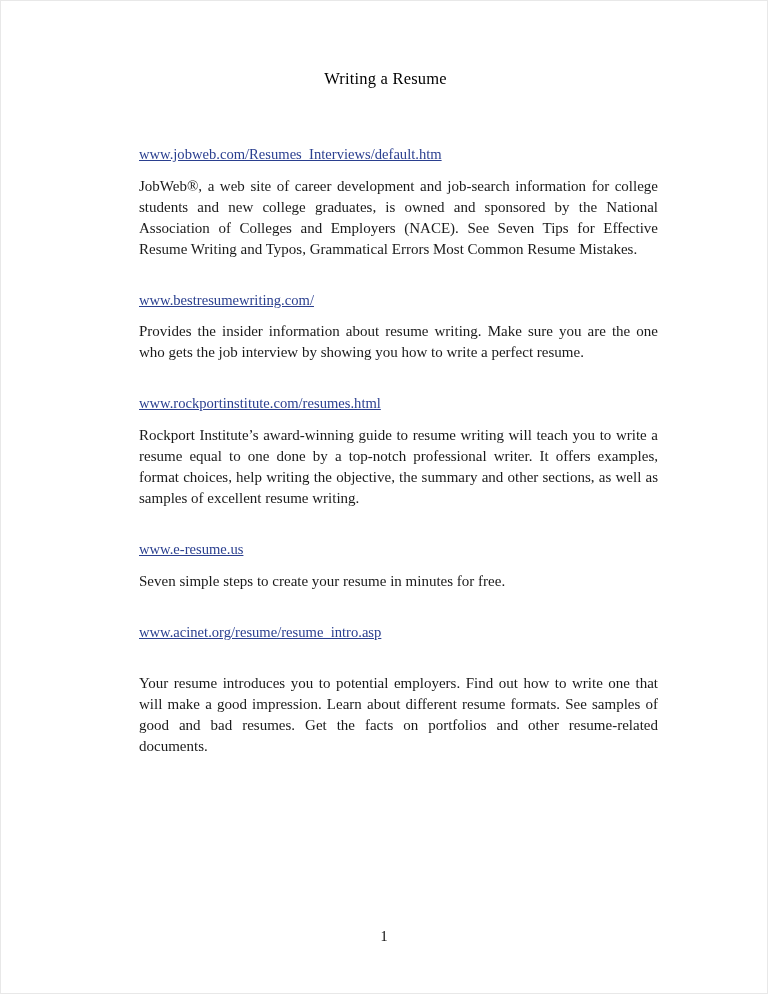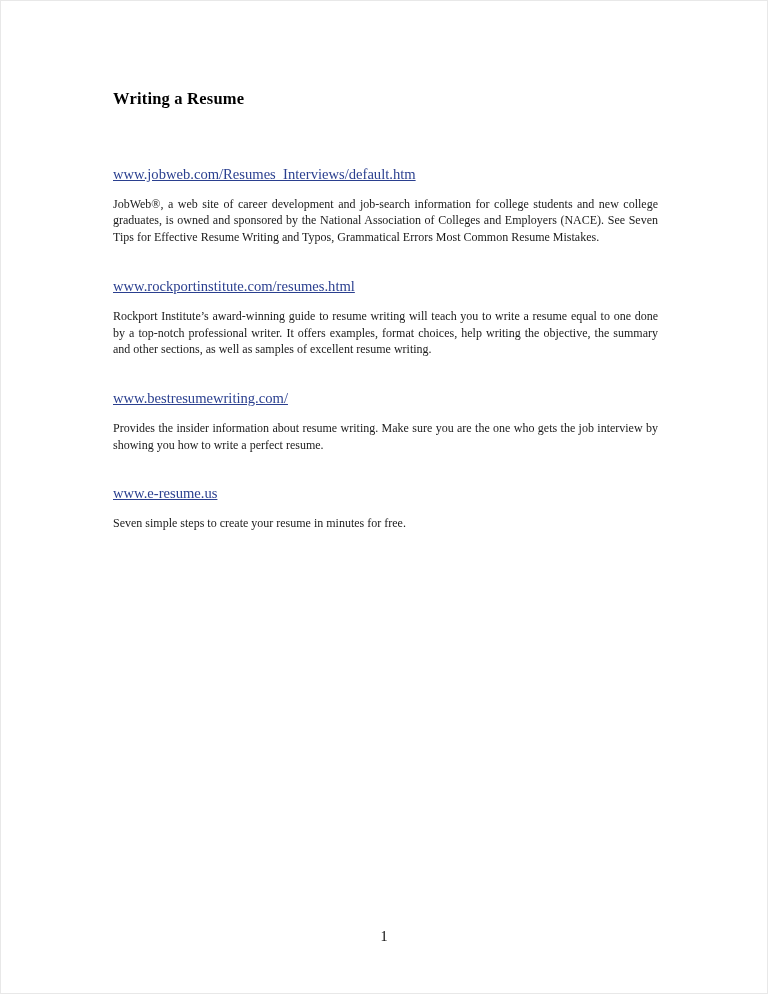--- a/index.html
+++ b/index.html
@@ -21,47 +21,48 @@
     overflow: hidden;
     border: 1px solid #e8e8e8;
   }
   .content {
     position: absolute;
     left: 112px;
     top: 0;
     width: 545px;
   }
   .doc-title {
-    text-align: left;
-    font-weight: bold;
+    text-align: center;
+    font-weight: normal;
     font-size: 16.5px;
     letter-spacing: 0.2px;
-    margin-top: 88px;
+    margin-top: 68px;
     margin-bottom: 0;
   }
   .entry {
     margin-top: 0;
+    margin-left: 26px;
   }
   .entry.first {
     margin-top: 56px;
   }
   .entry + .entry {
     margin-top: 31px;
   }
   .entry-link {
     display: inline-block;
     color: #2a3f8f;
     text-decoration: underline;
     font-size: 14.6px;
     line-height: 1.35;
     word-break: break-word;
   }
   .entry-desc {
     margin-top: 11px;
-    font-size: 12px;
+    font-size: 15px;
     line-height: 1.40;
     text-align: justify;
     color: #1a1a1a;
   }
   .page-number {
     position: absolute;
     left: 0;
     right: 0;
     top: 928px;
     text-align: center;
@@ -76,36 +77,38 @@
   <div class="content">
 
     <h1 class="doc-title">Writing a Resume</h1>
 
     <div class="entry first">
       <a class="entry-link" href="#">www.jobweb.com/Resumes_Interviews/default.htm</a>
       <p class="entry-desc">JobWeb®, a web site of career development and job-search information for college students and new college graduates, is owned and sponsored by the National Association of Colleges and Employers (NACE). See Seven Tips for Effective Resume Writing and Typos, Grammatical Errors Most Common Resume Mistakes.</p>
     </div>
 
     <div class="entry">
-      <a class="entry-link" href="#">www.rockportinstitute.com/resumes.html</a>
-      <p class="entry-desc">Rockport Institute’s award-winning guide to resume writing will teach you to write a resume equal to one done by a top-notch professional writer. It offers examples, format choices, help writing the objective, the summary and other sections, as well as samples of excellent resume writing.</p>
+      <a class="entry-link" href="#">www.bestresumewriting.com/</a>
+      <p class="entry-desc">Provides the insider information about resume writing. Make sure you are the one who gets the job interview by showing you how to write a perfect resume.</p>
     </div>
 
     <div class="entry">
-      <a class="entry-link" href="#">www.bestresumewriting.com/</a>
-      <p class="entry-desc">Provides the insider information about resume writing. Make sure you are the one who gets the job interview by showing you how to write a perfect resume.</p>
+      <a class="entry-link" href="#">www.rockportinstitute.com/resumes.html</a>
+      <p class="entry-desc">Rockport Institute’s award-winning guide to resume writing will teach you to write a resume equal to one done by a top-notch professional writer. It offers examples, format choices, help writing the objective, the summary and other sections, as well as samples of excellent resume writing.</p>
     </div>
 
     <div class="entry">
       <a class="entry-link" href="#">www.e-resume.us</a>
       <p class="entry-desc">Seven simple steps to create your resume in minutes for free.</p>
     </div>
 
     <div class="entry">
+      <a class="entry-link" href="#">www.acinet.org/resume/resume_intro.asp</a>
     </div>
 
     <div class="entry">
+      <p class="entry-desc">Your resume introduces you to potential employers. Find out how to write one that will make a good impression. Learn about different resume formats. See samples of good and bad resumes. Get the facts on portfolios and other resume-related documents.</p>
     </div>
 
   </div>
 
   <div class="page-number">1</div>
 </div>
 
 </body></html>

